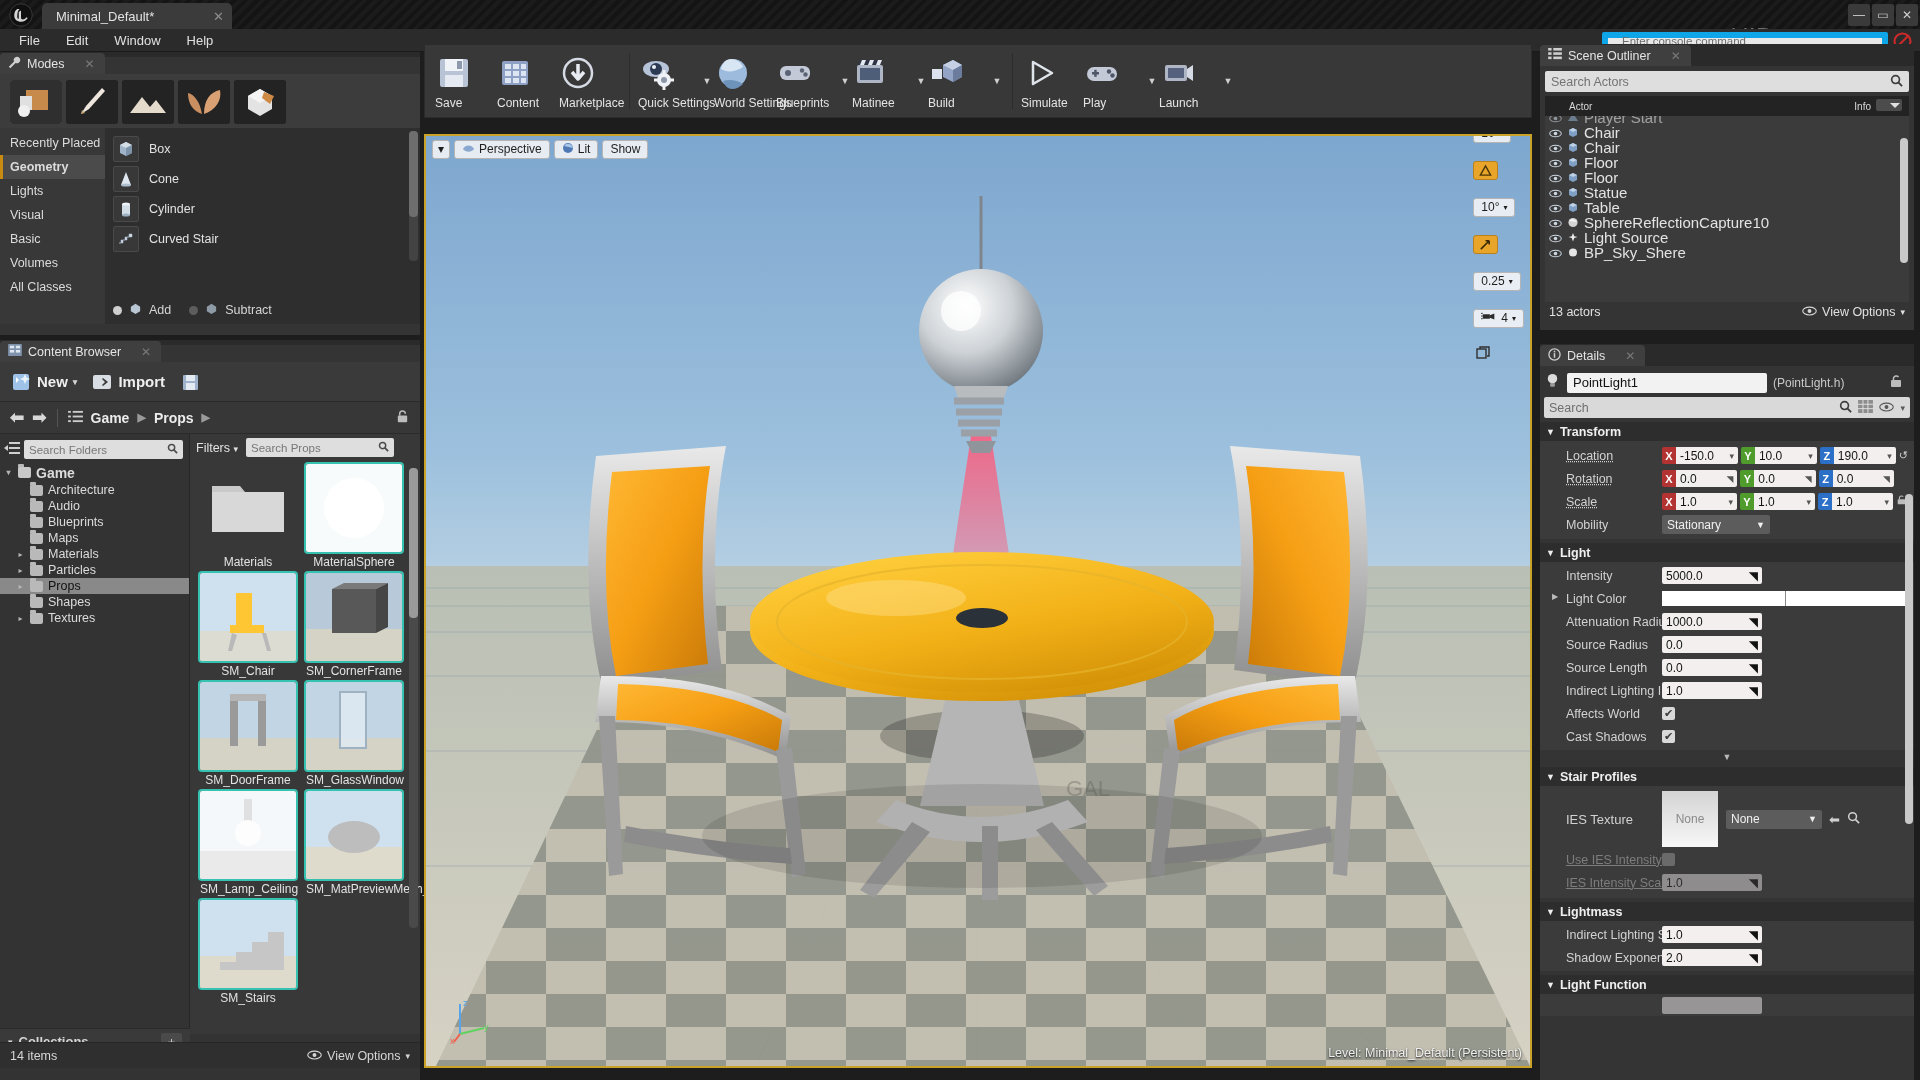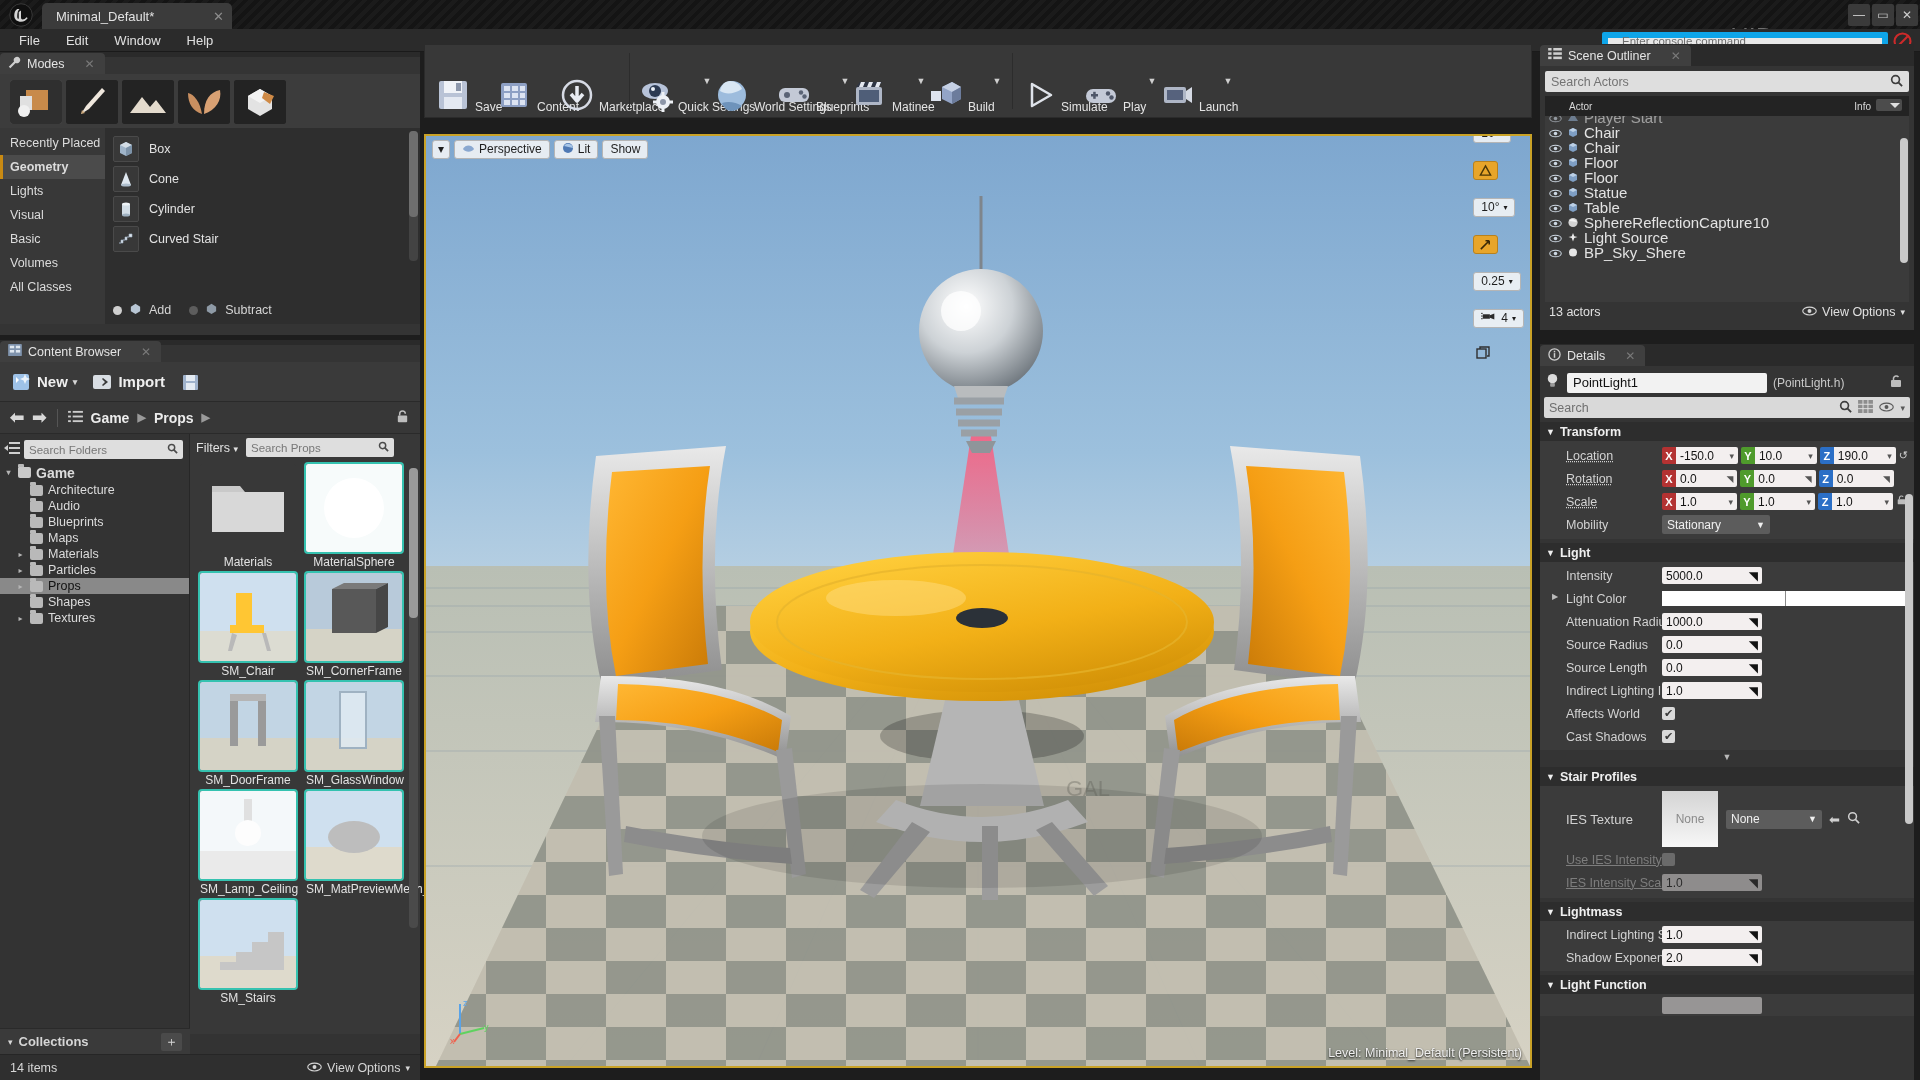--- a/index.html
+++ b/index.html
@@ -81,31 +81,31 @@
   .folder { width:13px;height:11px;background:#b9b9b9;border-radius:1px 2px 2px 2px; position:relative;}
   .folder:before{content:"";position:absolute;left:0;top:-3px;width:6px;height:3px;background:#b9b9b9;border-radius:1px 1px 0 0;}
   .folder.open{background:#c9c9c9;}
   .cb-assets { flex:1; background:#383838; position:relative; }
   .filterrow { height:24px; display:flex; align-items:center; gap:8px; padding:3px 6px 0 6px;}
   .filters { font-size:12.5px; color:#e2e2e2; }
   .assetgrid { display:flex; flex-wrap:wrap; gap:4px 10px; padding:6px 10px; }
   .asset { width:96px; }
   .asset .thumb { width:96px; height:88px; border-radius:2px; position:relative; overflow:hidden; }
   .asset .name { font-size:12px; color:#e2e2e2; text-align:center; line-height:14px; padding-top:3px; }
-  .cb-foot { position:absolute; left:0; bottom:0; width:420px; height:26px; background:#2f2f2f;
+  .cb-foot { position:absolute; left:0; bottom:12px; width:420px; height:26px; background:#2f2f2f;
     display:flex; align-items:center; padding:0 10px; font-size:12.5px; border-top:1px solid #262626; }
   .coll-bar{ position:absolute; left:0; bottom:26px; width:190px; height:26px; background:#3a3a3a;
     display:flex;align-items:center;gap:6px;padding:0 8px;font-size:13px;border-top:1px solid #2a2a2a;}
 
   
   .maintoolbar { position:absolute; left:424px; top:44px; width:1108px; height:74px;
      background:#383838; border:1px solid #2b2b2b; display:flex; align-items:center; padding-left:6px;}
   .tb-group { display:flex; align-items:center; height:68px; padding:0 4px; }
   .tb-sep { width:1px; height:56px; background:#2c2c2c; margin:0 4px; }
-  .tb-item { width:62px; height:66px; display:flex; flex-direction:row; align-items:flex-end;
+  .tb-item { width:62px; height:66px; display:flex; flex-direction:column; align-items:flex-start;
      justify-content:flex-start; padding-top:6px; gap:4px; border-radius:3px; }
   .tb-ico { width:38px; height:38px; display:flex; align-items:center; justify-content:center; }
   .tb-lbl { font-size:12px; color:#e4e4e4; white-space:nowrap;}
   .tb-caret { width:14px; height:66px; display:flex; align-items:center; justify-content:center;
      color:#cfcfcf; font-size:9px; }
 
   
   .viewport { position:absolute; left:424px; top:134px; width:1108px; height:934px;
      border:2px solid #c9a227; overflow:hidden; background:#8fb3d4; }
   .vp-sky { position:absolute; inset:0; background:linear-gradient(#7ea7cf 0%, #9cc0dd 34%, #c7d9e6 56%, #ccd5d6 64%, #b9bfb8 70%); }

